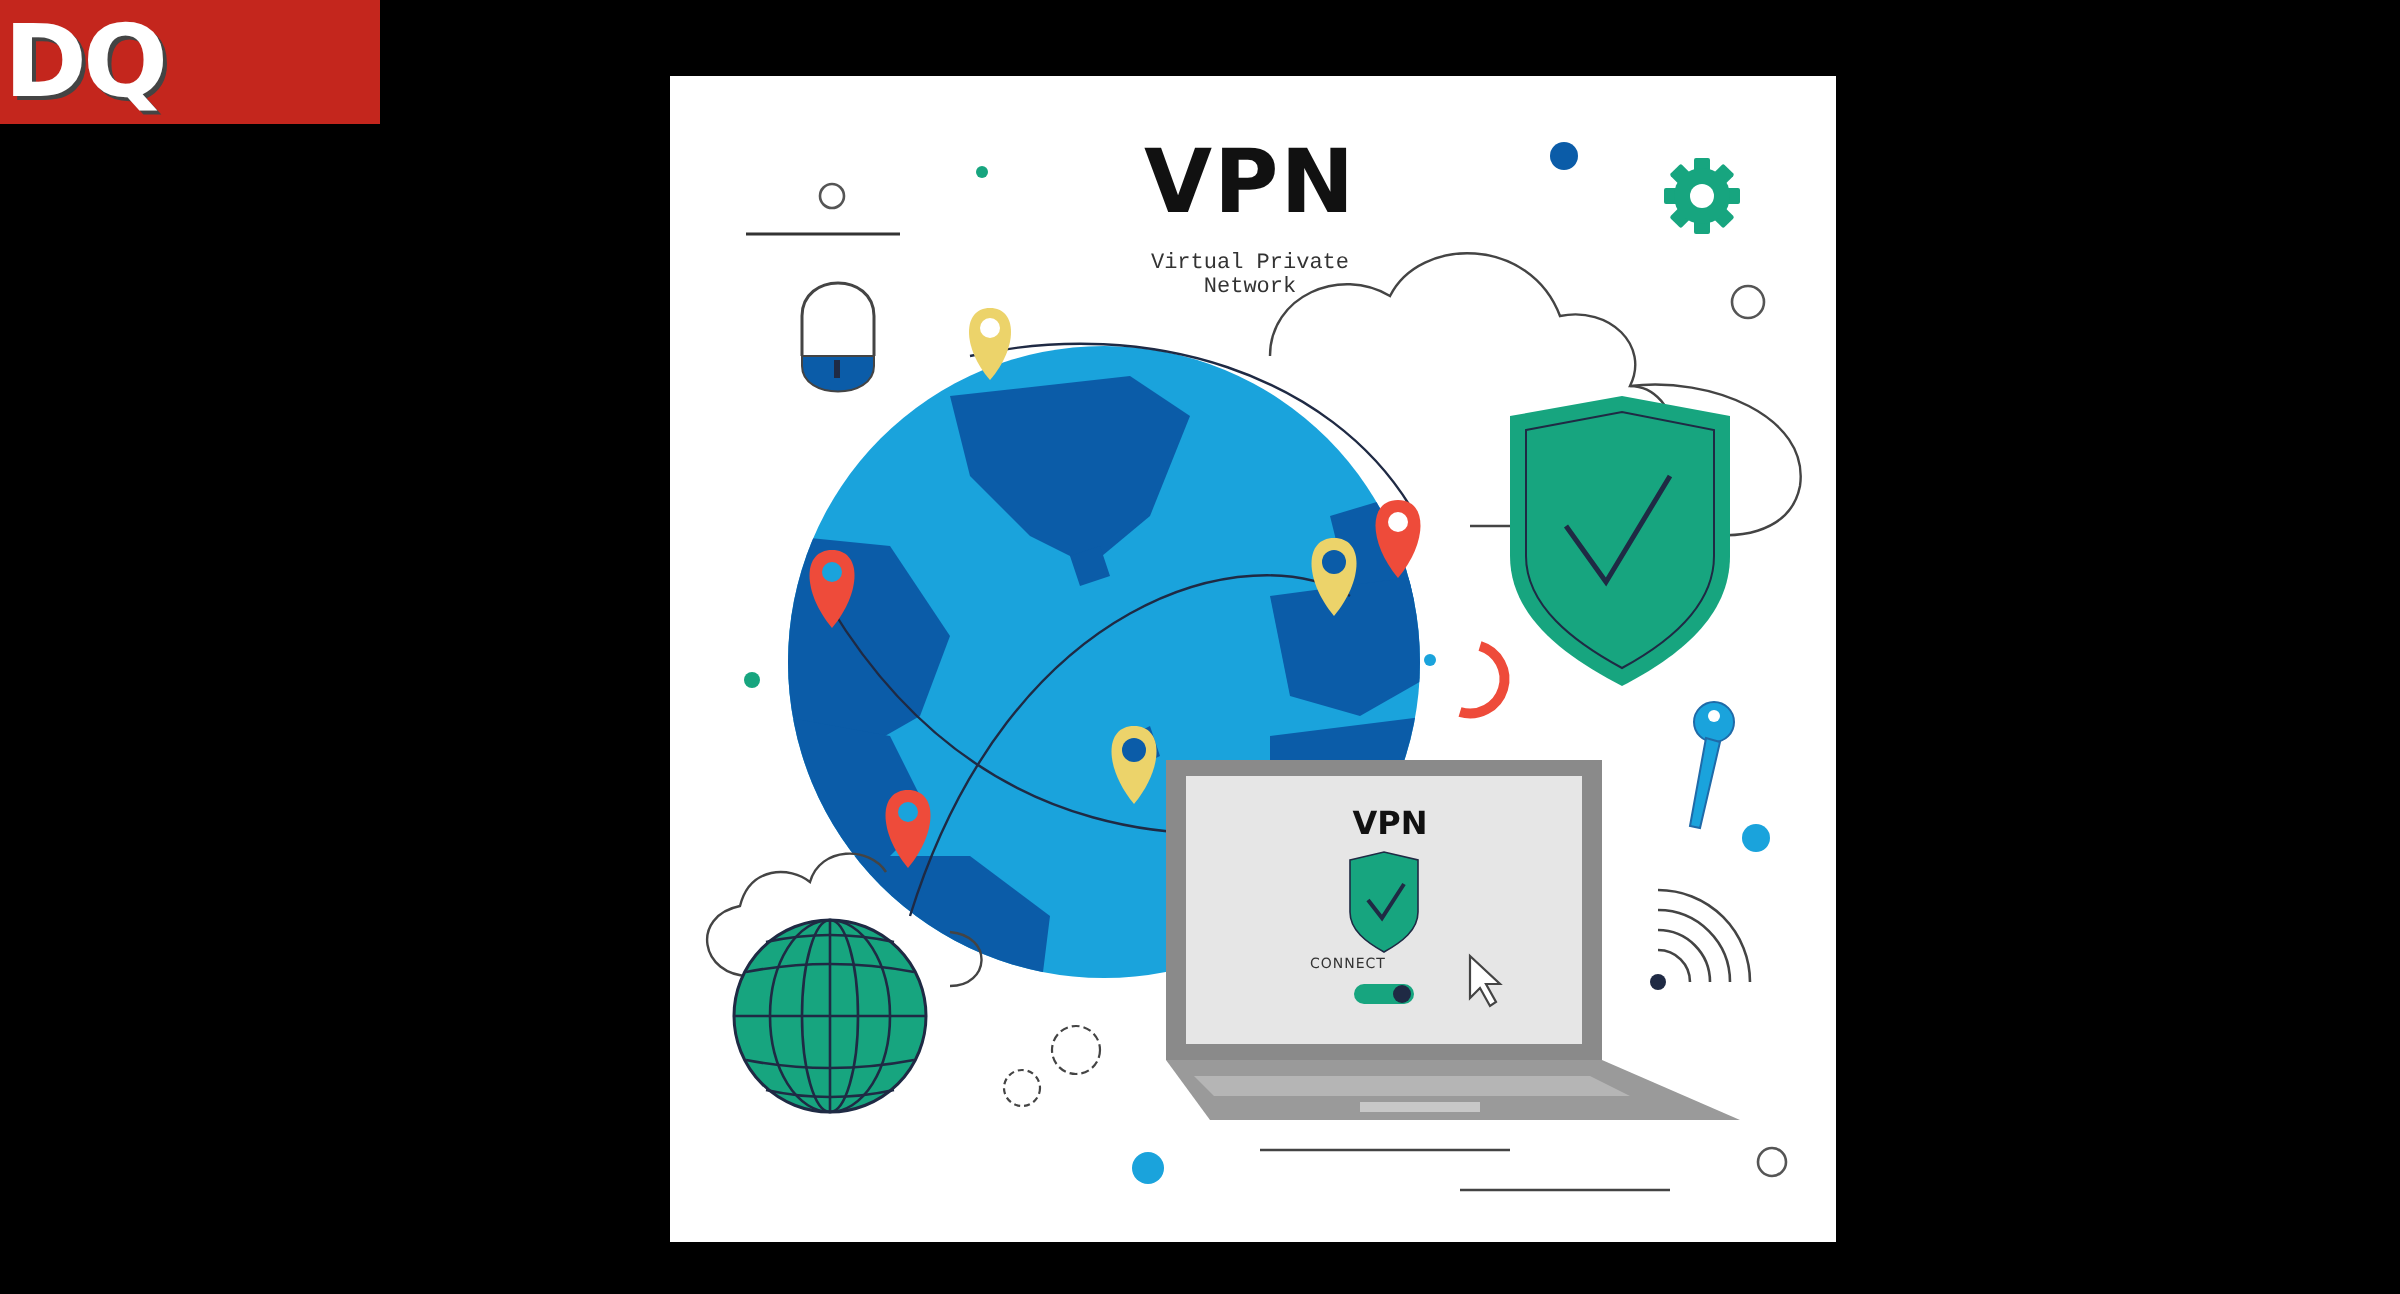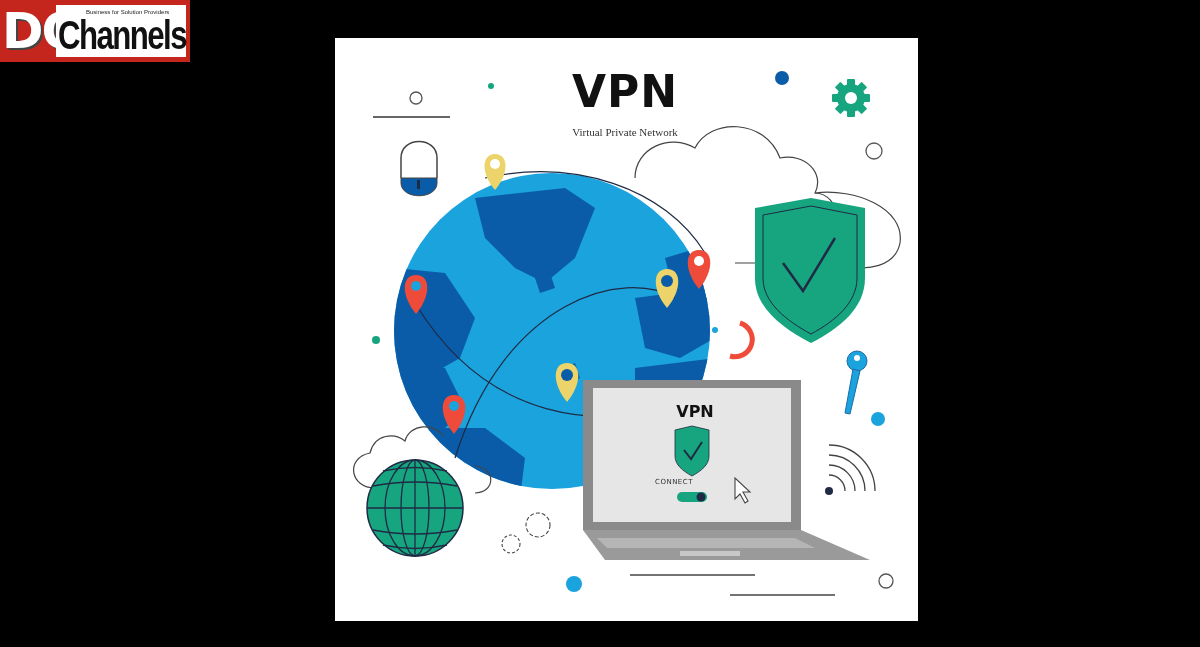--- a/index.html
+++ b/index.html
@@ -5,33 +5,29 @@
   html, body { margin:0; padding:0; }
   body { width:1200px; height:647px; background:#000; position:relative; overflow:hidden; font-family:"Liberation Sans", sans-serif; }
   .logo { position:absolute; left:0; top:0; width:190px; height:62px; background:#c4261d; }
   .logo-dq { position:absolute; left:2px; top:6px; width:52px; height:50px; color:#fff; font-family:"DejaVu Sans", sans-serif; font-weight:bold; font-size:50px; line-height:50px; letter-spacing:-2px; text-shadow:2px 2px 0 #444; }
   .logo-box { position:absolute; left:56px; top:5px; width:130px; height:52px; background:#fff; }
   .logo-tag { position:absolute; left:30px; top:4px; font-size:6px; color:#222; white-space:nowrap; }
   .logo-ch { position:absolute; left:2px; top:8px; font-family:"Liberation Sans Narrow","Liberation Sans", sans-serif; font-size:40px; font-weight:bold; color:#111; letter-spacing:-2px; line-height:44px; transform:scaleX(0.78); transform-origin:left; white-space:nowrap; }
   .panel { position:absolute; left:335px; top:38px; width:583px; height:583px; background:#ffffff; }
   .panel svg { position:absolute; left:0; top:0; }
   .title { position:absolute; left:230px; top:28px; width:120px; text-align:center; font-family:"DejaVu Sans", sans-serif; font-weight:bold; font-size:44px; color:#111; letter-spacing:1px; }
-  .subtitle { position:absolute; left:215px; top:88px; width:150px; text-align:center; font-family:Liberation Serif, serif; font-size:11px; color:#333; }
+  .subtitle { position:absolute; left:215px; top:88px; width:150px; text-align:center; font-family:Liberation Mono, monospace; font-size:11px; color:#333; }
   .screen-title { position:absolute; left:320px; top:364px; width:80px; text-align:center; font-family:"DejaVu Sans", sans-serif; font-weight:bold; font-size:16px; color:#111; }
   .connect-label { position:absolute; left:320px; top:440px; width:80px; text-align:left; font-family:"DejaVu Sans", sans-serif; font-size:7px; color:#333; letter-spacing:0.5px; }
 </style>
 </head>
 <body>
 
 <div class="logo">
   <div class="logo-dq">DQ</div>
-  <div class="logo-box">
-    <div class="logo-tag">Business for Solution Providers</div>
-    <div class="logo-ch">Channels</div>
-  </div>
 </div>
 
 <div class="panel">
   <svg width="583" height="583" viewBox="0 0 583 583">
 
     <line x1="38" y1="79" x2="115" y2="79" stroke="#333" stroke-width="1.5"></line>
     <circle cx="81" cy="60" r="6" fill="none" stroke="#555" stroke-width="1.3"></circle>
     <circle cx="156" cy="48" r="3" fill="#17a57f"></circle>
     <circle cx="447" cy="40" r="7" fill="#0b5ca8"></circle>
     <circle cx="539" cy="113" r="8" fill="none" stroke="#555" stroke-width="1.3"></circle>

